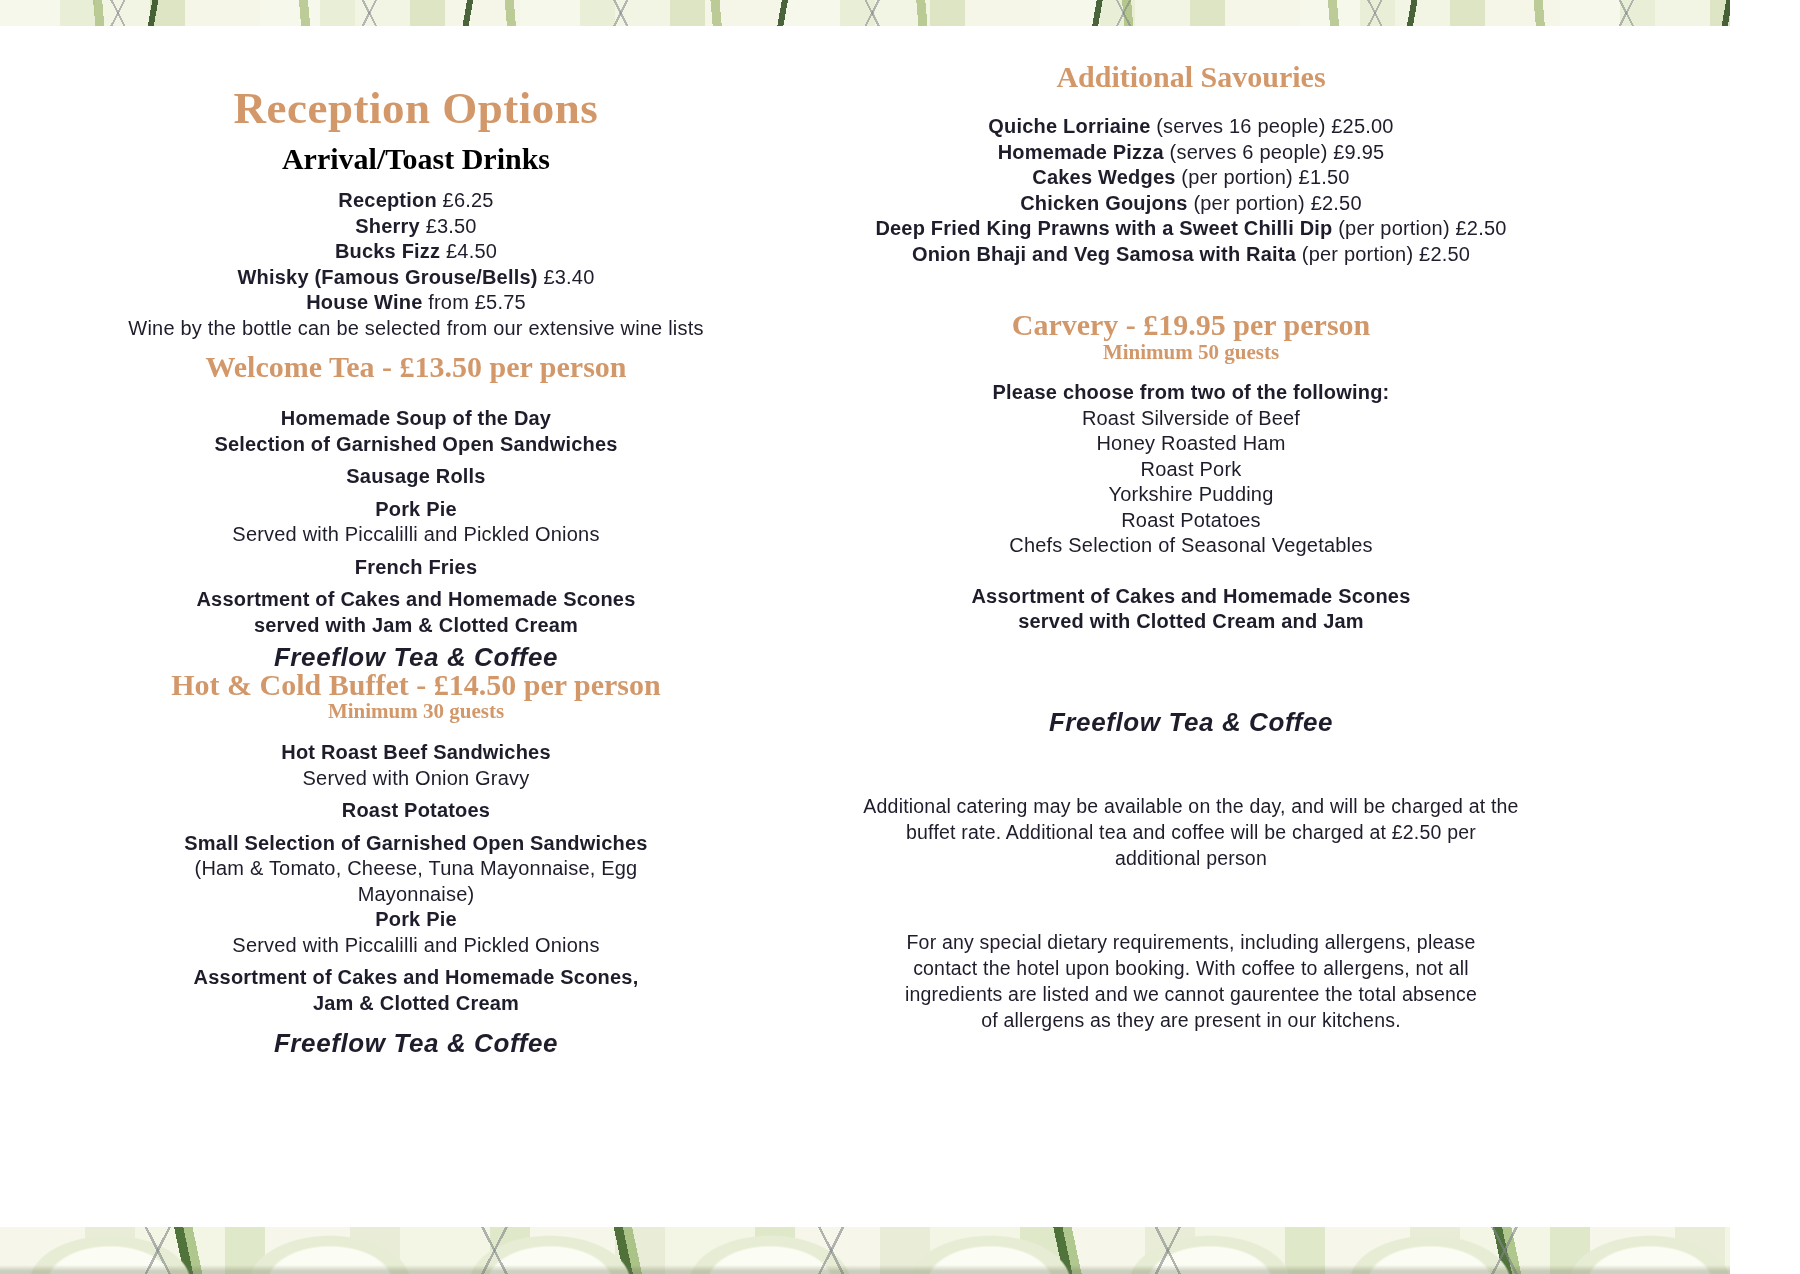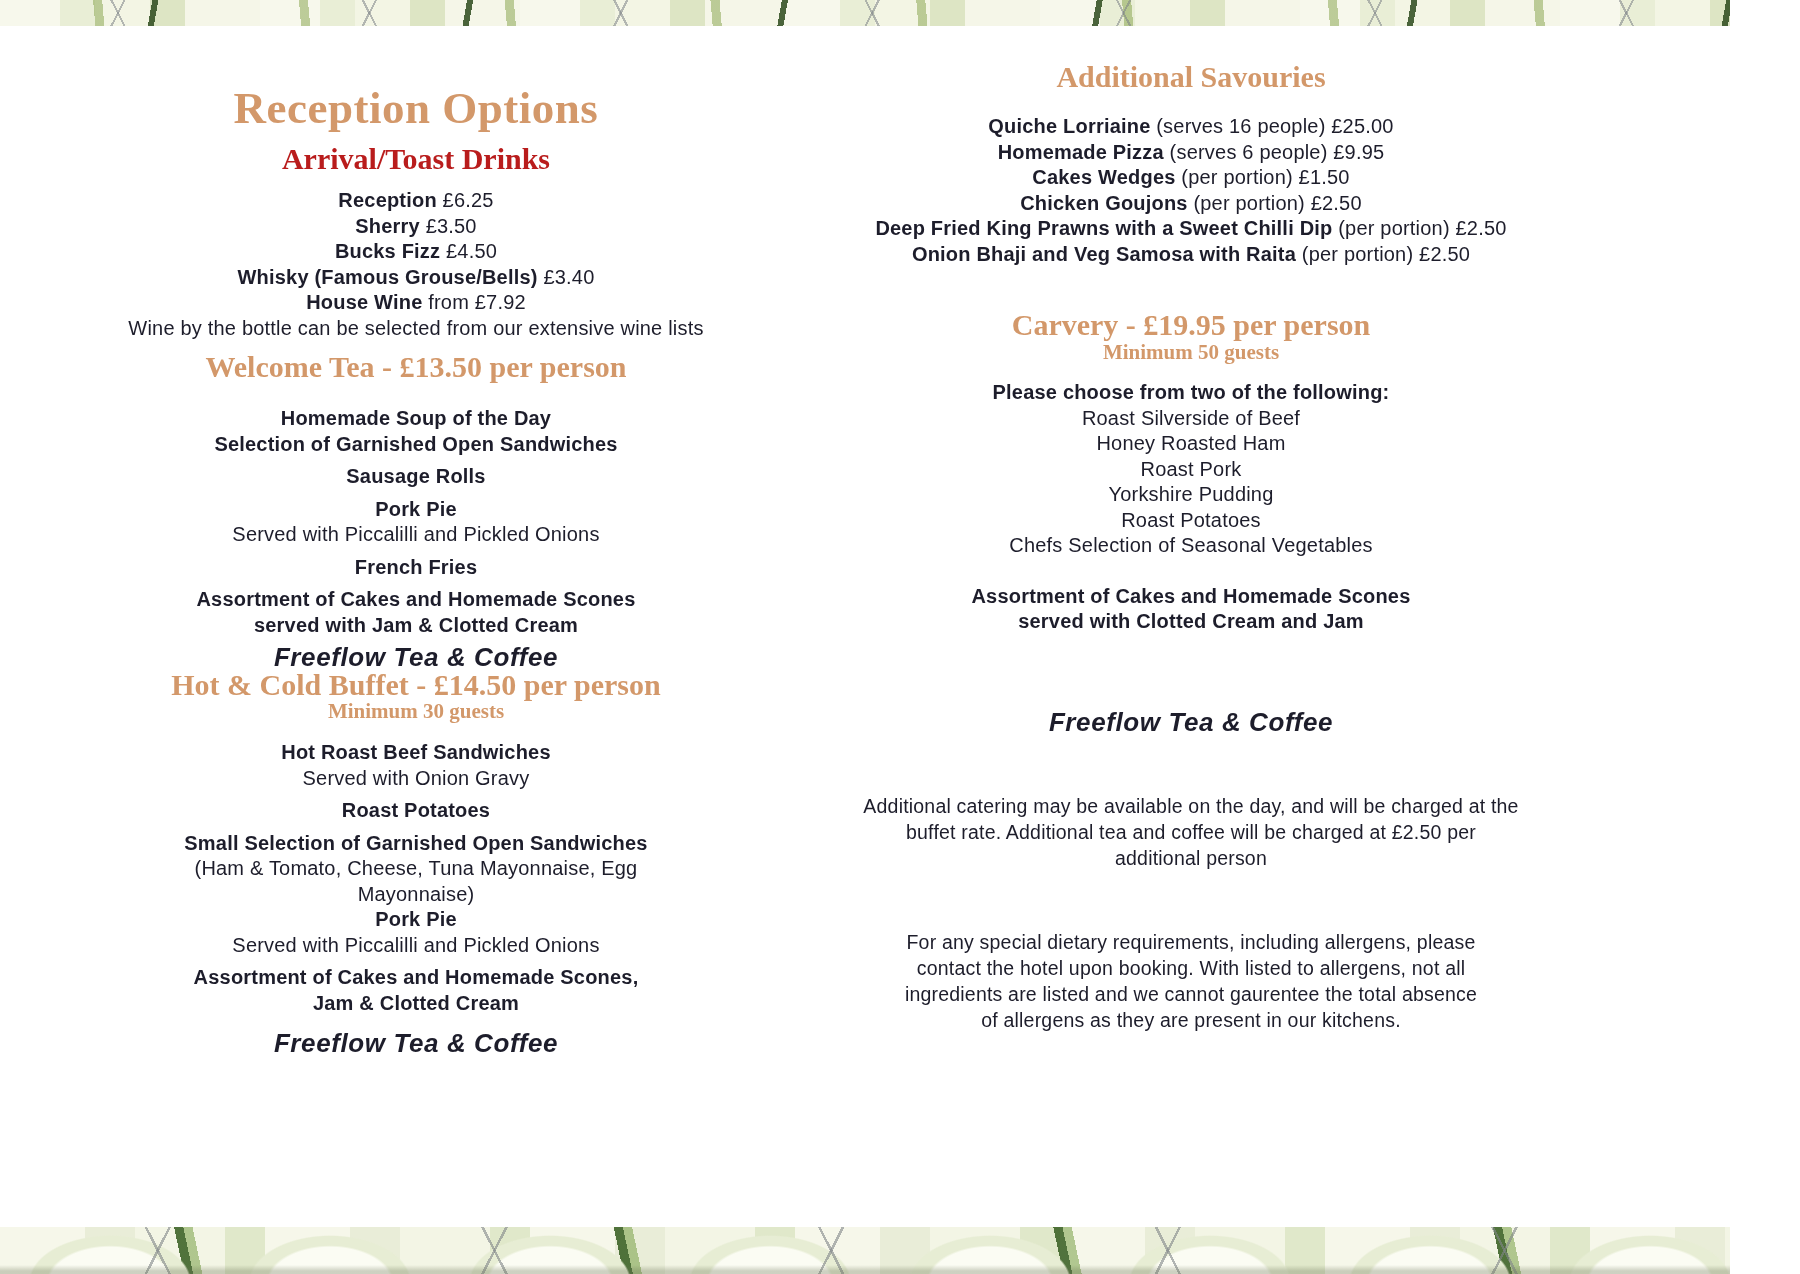--- a/index.html
+++ b/index.html
@@ -35,21 +35,21 @@
     background-size:auto, auto, auto, 220px 100%, auto, auto;
   }
   
   .col { position:absolute; top:0; height:100%; text-align:center; }
   .col.left  { left:106px; width:620px; }
   .col.right { left:861px; width:660px; }
   .abs { position:absolute; left:0; right:0; }
   
   .h-serif { font-family:"Liberation Serif","DejaVu Serif",serif; font-weight:700; }
   .accent  { color:#d3986a; }
-  .dark    { color:#b91c1c; }
+  .dark    { color:#000000; }
   .h1 { font-size:45px; line-height:1.1; letter-spacing:.5px; }
   .h2 { font-size:30px; line-height:1.1; }
   .min { font-size:21px; line-height:1.1; }
   .list .line { font-size:20px; line-height:25.5px; letter-spacing:.2px; white-space:nowrap; }
   .list .line .b { font-weight:700;text-align:right; }
   .list .line.gap    { margin-top:7px; }
   .list .line.gap-lg { margin-top:25px; }
   .freeflow { font-size:26px; font-weight:700; font-style:italic; letter-spacing:.6px; }
   .list.notes .line { font-size:19.5px; line-height:26px; font-weight:400; }
 </style>
@@ -62,21 +62,21 @@
   <div class="floral bottom"></div>
 
   <div class="col left">
     <div class="abs h-serif accent h1" style="top:84px">Reception Options</div>
     <div class="abs h-serif dark h2" style="top:142px">Arrival/Toast Drinks</div>
     <div class="abs list" style="top:188px">
         <div class="line"><span class="b">Reception</span><span class="r"> £6.25</span></div>
         <div class="line"><span class="b">Sherry</span><span class="r"> £3.50</span></div>
         <div class="line"><span class="b">Bucks Fizz</span><span class="r"> £4.50</span></div>
         <div class="line"><span class="b">Whisky (Famous Grouse/Bells)</span><span class="r"> £3.40</span></div>
-        <div class="line"><span class="b">House Wine</span><span class="r"> from £7.92</span></div>
+        <div class="line"><span class="b">House Wine</span><span class="r"> from £5.75</span></div>
         <div class="line"><span class="r">Wine by the bottle can be selected from our extensive wine lists</span></div>
       </div>
 
     <div class="abs h-serif accent h2" style="top:350px">Welcome Tea - £13.50 per person</div>
     <div class="abs list" style="top:406px">
         <div class="line"><span class="b">Homemade Soup of the Day</span></div>
         <div class="line"><span class="b">Selection of Garnished Open Sandwiches</span></div>
         <div class="line gap"><span class="b">Sausage Rolls</span></div>
         <div class="line gap"><span class="b">Pork Pie</span></div>
         <div class="line"><span class="r">Served with Piccalilli and Pickled Onions</span></div>
@@ -129,19 +129,19 @@
       </div>
     <div class="abs freeflow" style="top:707px">Freeflow Tea &amp; Coffee</div>
 
     <div class="abs list notes" style="top:793px">
         <div class="line"><span class="r">Additional catering may be available on the day, and will be charged at the</span></div>
         <div class="line"><span class="r">buffet rate. Additional tea and coffee  will be charged at £2.50 per</span></div>
         <div class="line"><span class="r">additional person</span></div>
       </div>
     <div class="abs list notes" style="top:929px">
         <div class="line"><span class="r">For any special dietary requirements, including allergens, please</span></div>
-        <div class="line"><span class="r">contact the hotel upon booking. With listed to allergens, not all</span></div>
+        <div class="line"><span class="r">contact the hotel upon booking. With coffee to allergens, not all</span></div>
         <div class="line"><span class="r">ingredients are listed and we cannot gaurentee the total absence</span></div>
         <div class="line"><span class="r">of allergens as they are present in our kitchens.</span></div>
       </div>
   </div>
 
 </div>
 
 </body></html>

